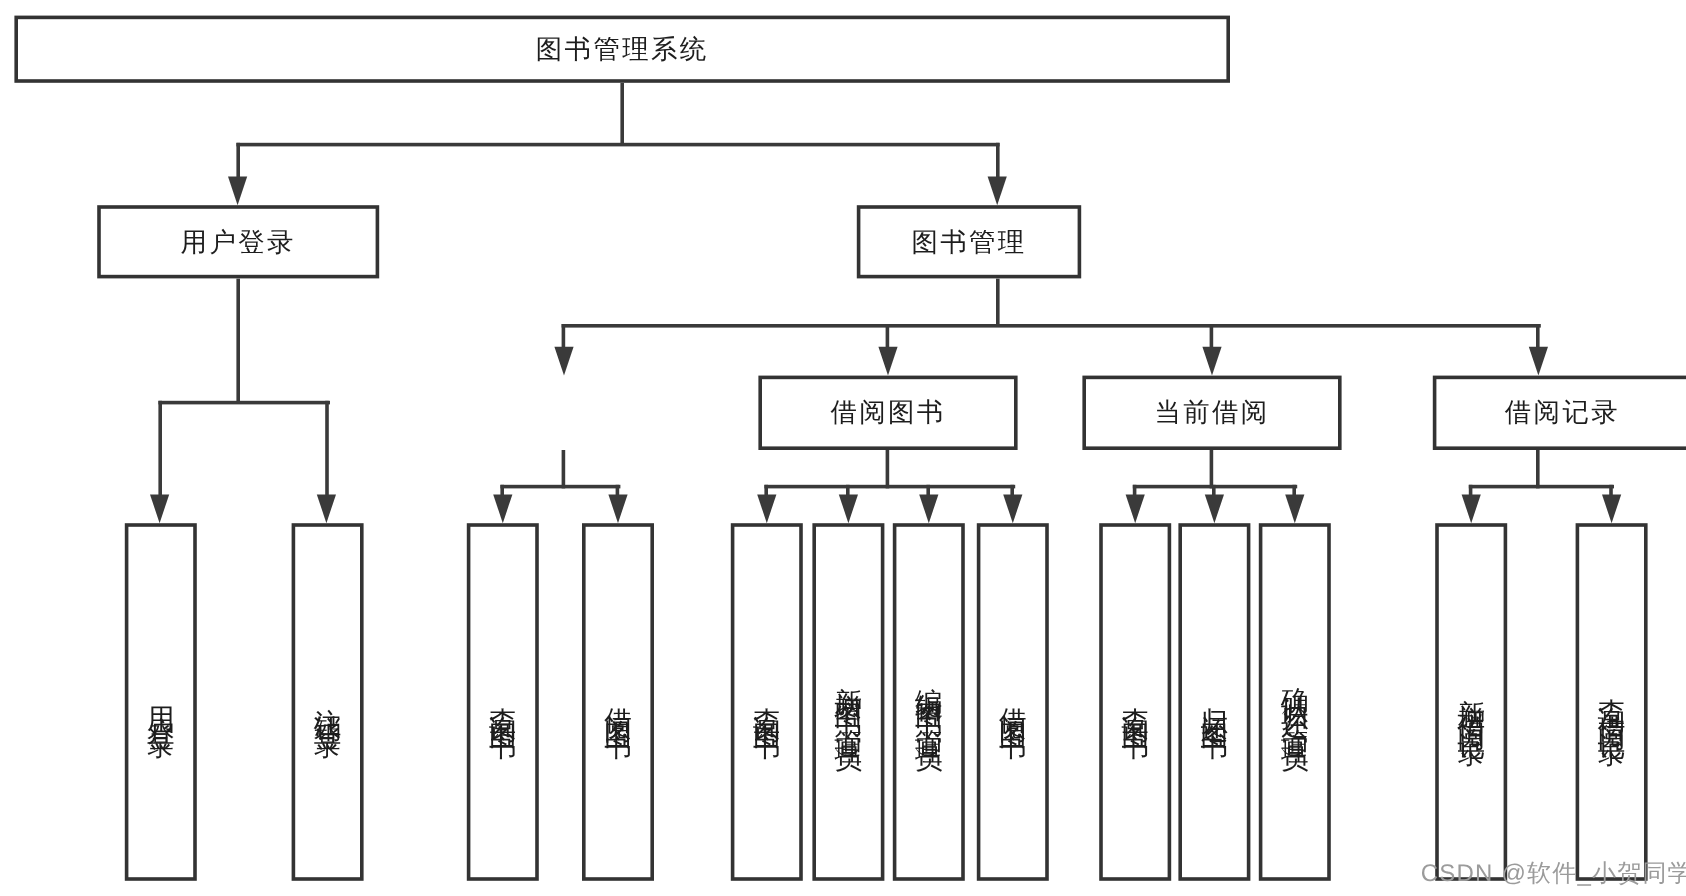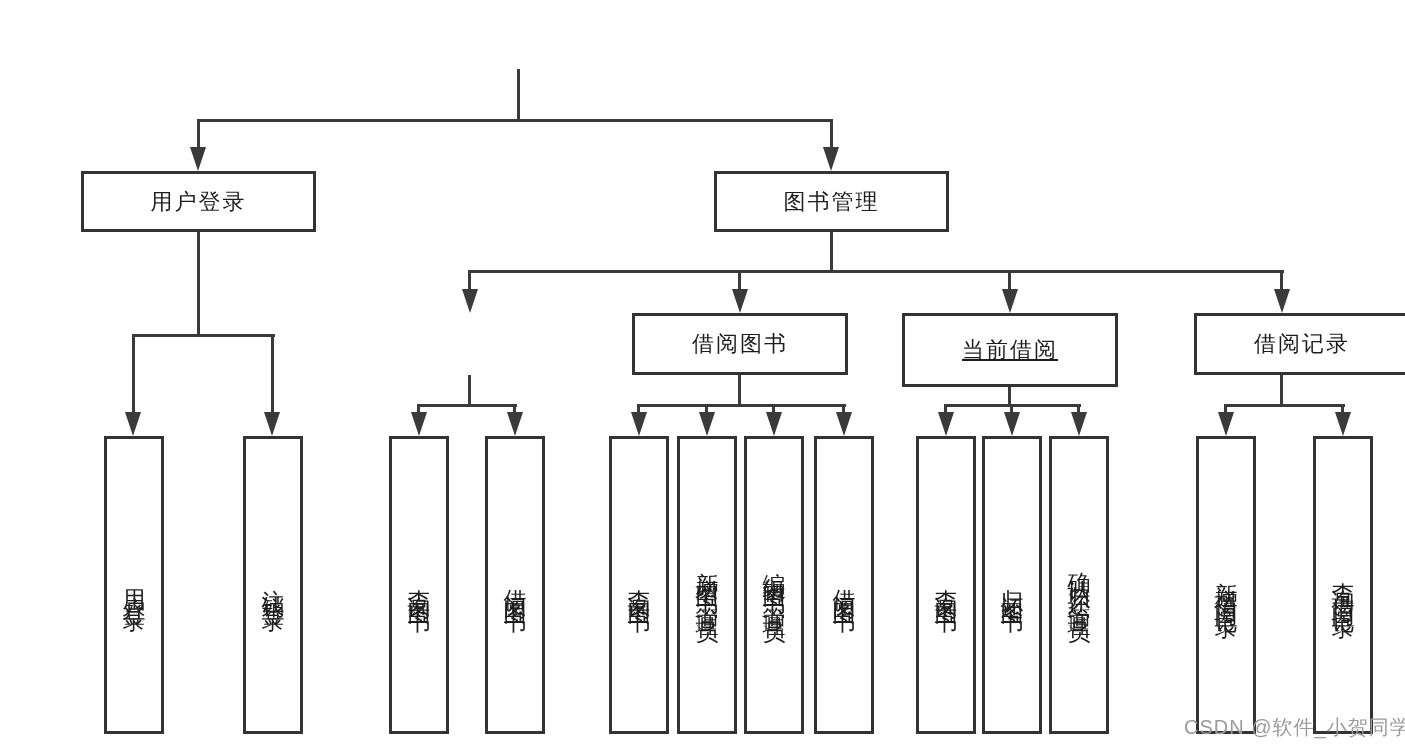--- a/index.html
+++ b/index.html
@@ -45,30 +45,31 @@
     position: absolute; left: 1184px; top: 714px;
     font-size: 20px; color: #9b9b9b; letter-spacing: 1px;
     z-index: 3; white-space: nowrap;
   }
 </style>
 </head>
 <body>
 
 <div class="canvas">
 
+  <div class="node" style="left:12px; top:13px; width:1013px; height:56px;">图书管理系统</div>
 
   <div class="ln" style="left:517px; top:69px; width:3px; height:52px;"></div>
   <div class="ln" style="left:197px; top:119px; width:636px; height:3px;"></div>
   <div class="ln" style="left:197px; top:119px; width:3px; height:30px;"></div>
   <div class="ah" style="left:190px; top:147px;"></div>
   <div class="ln" style="left:830px; top:119px; width:3px; height:30px;"></div>
   <div class="ah" style="left:823px; top:147px;"></div>
 
   <div class="node" style="left:81px; top:171px; width:235px; height:61px;">用户登录</div>
-  <div class="node" style="left:714px; top:171px; width:235px; height:61px;">图书管理</div>
+  <div class="node" style="left:714px; top:171px; width:187px; height:61px;">图书管理</div>
 
   <div class="ln" style="left:197px; top:232px; width:3px; height:104px;"></div>
   <div class="ln" style="left:132px; top:334px; width:143px; height:3px;"></div>
   <div class="ln" style="left:132px; top:334px; width:3px; height:80px;"></div>
   <div class="ah" style="left:125px; top:412px;"></div>
   <div class="ln" style="left:271px; top:334px; width:3px; height:80px;"></div>
   <div class="ah" style="left:264px; top:412px;"></div>
 
   <div class="node" style="left:104px; top:436px; width:60px; height:298px;">
     <span class="vtext">用户登录</span>
@@ -82,21 +83,21 @@
   <div class="ln" style="left:468px; top:270px; width:3px; height:22px;"></div>
   <div class="ah" style="left:462px; top:289px;"></div>
   <div class="ln" style="left:738px; top:270px; width:3px; height:22px;"></div>
   <div class="ah" style="left:732px; top:289px;"></div>
   <div class="ln" style="left:1008px; top:270px; width:3px; height:22px;"></div>
   <div class="ah" style="left:1002px; top:289px;"></div>
   <div class="ln" style="left:1280px; top:270px; width:3px; height:22px;"></div>
   <div class="ah" style="left:1274px; top:289px;"></div>
 
   <div class="node" style="left:632px; top:313px; width:216px; height:62px;">借阅图书</div>
-  <div class="node" style="left:902px; top:313px; width:216px; height:74px;text-decoration:underline;">当前借阅</div>
+  <div class="node" style="left:902px; top:313px; width:216px; height:62px;">当前借阅</div>
   <div class="node" style="left:1174px; top:313px; width:216px; height:62px;margin-left:20px;">借阅记录</div>
 
   <div class="ln" style="left:468px; top:375px; width:3px; height:32px;"></div>
   <div class="ln" style="left:417px; top:404px; width:100px; height:3px;"></div>
   <div class="ln" style="left:417px; top:404px; width:3px; height:12px;"></div>
   <div class="ah" style="left:411px; top:412px;"></div>
   <div class="ln" style="left:513px; top:404px; width:3px; height:12px;"></div>
   <div class="ah" style="left:507px; top:412px;"></div>
 
   <div class="node" style="left:389px; top:436px; width:60px; height:298px;">

